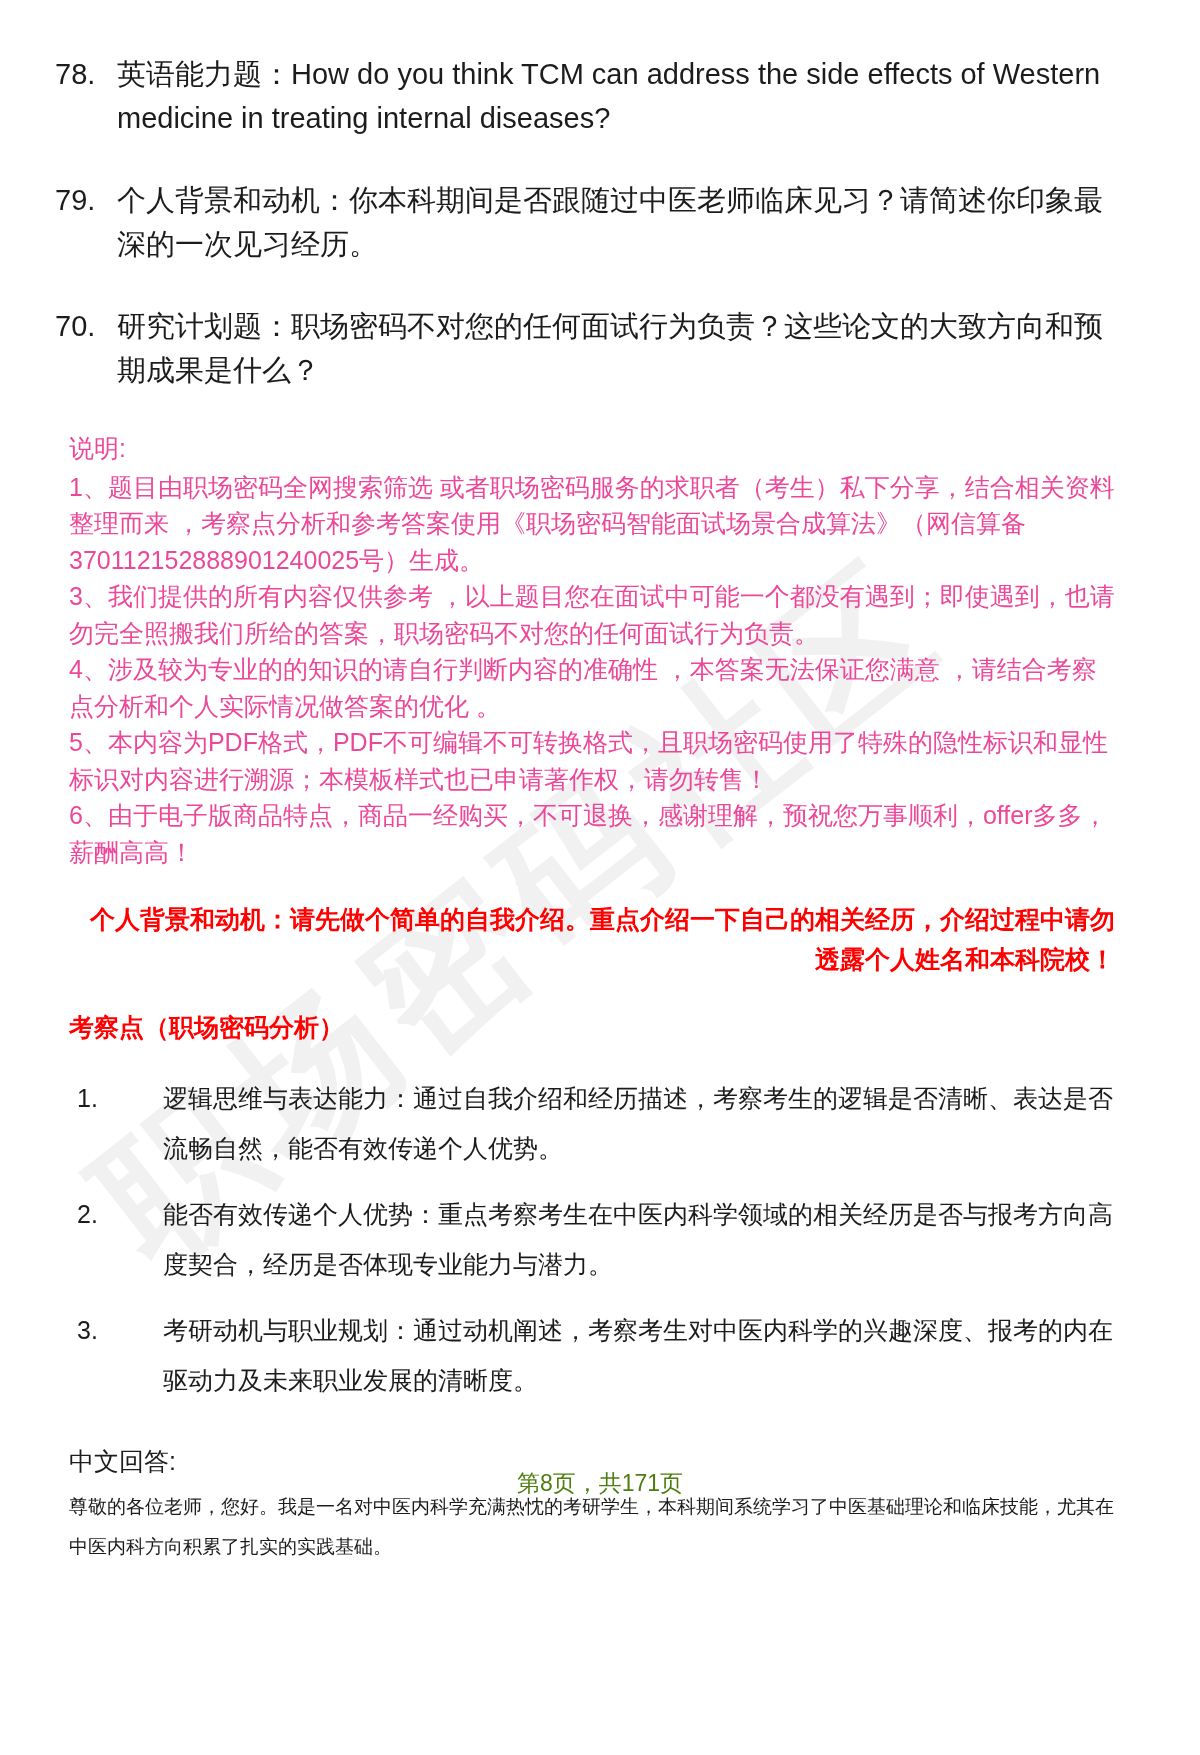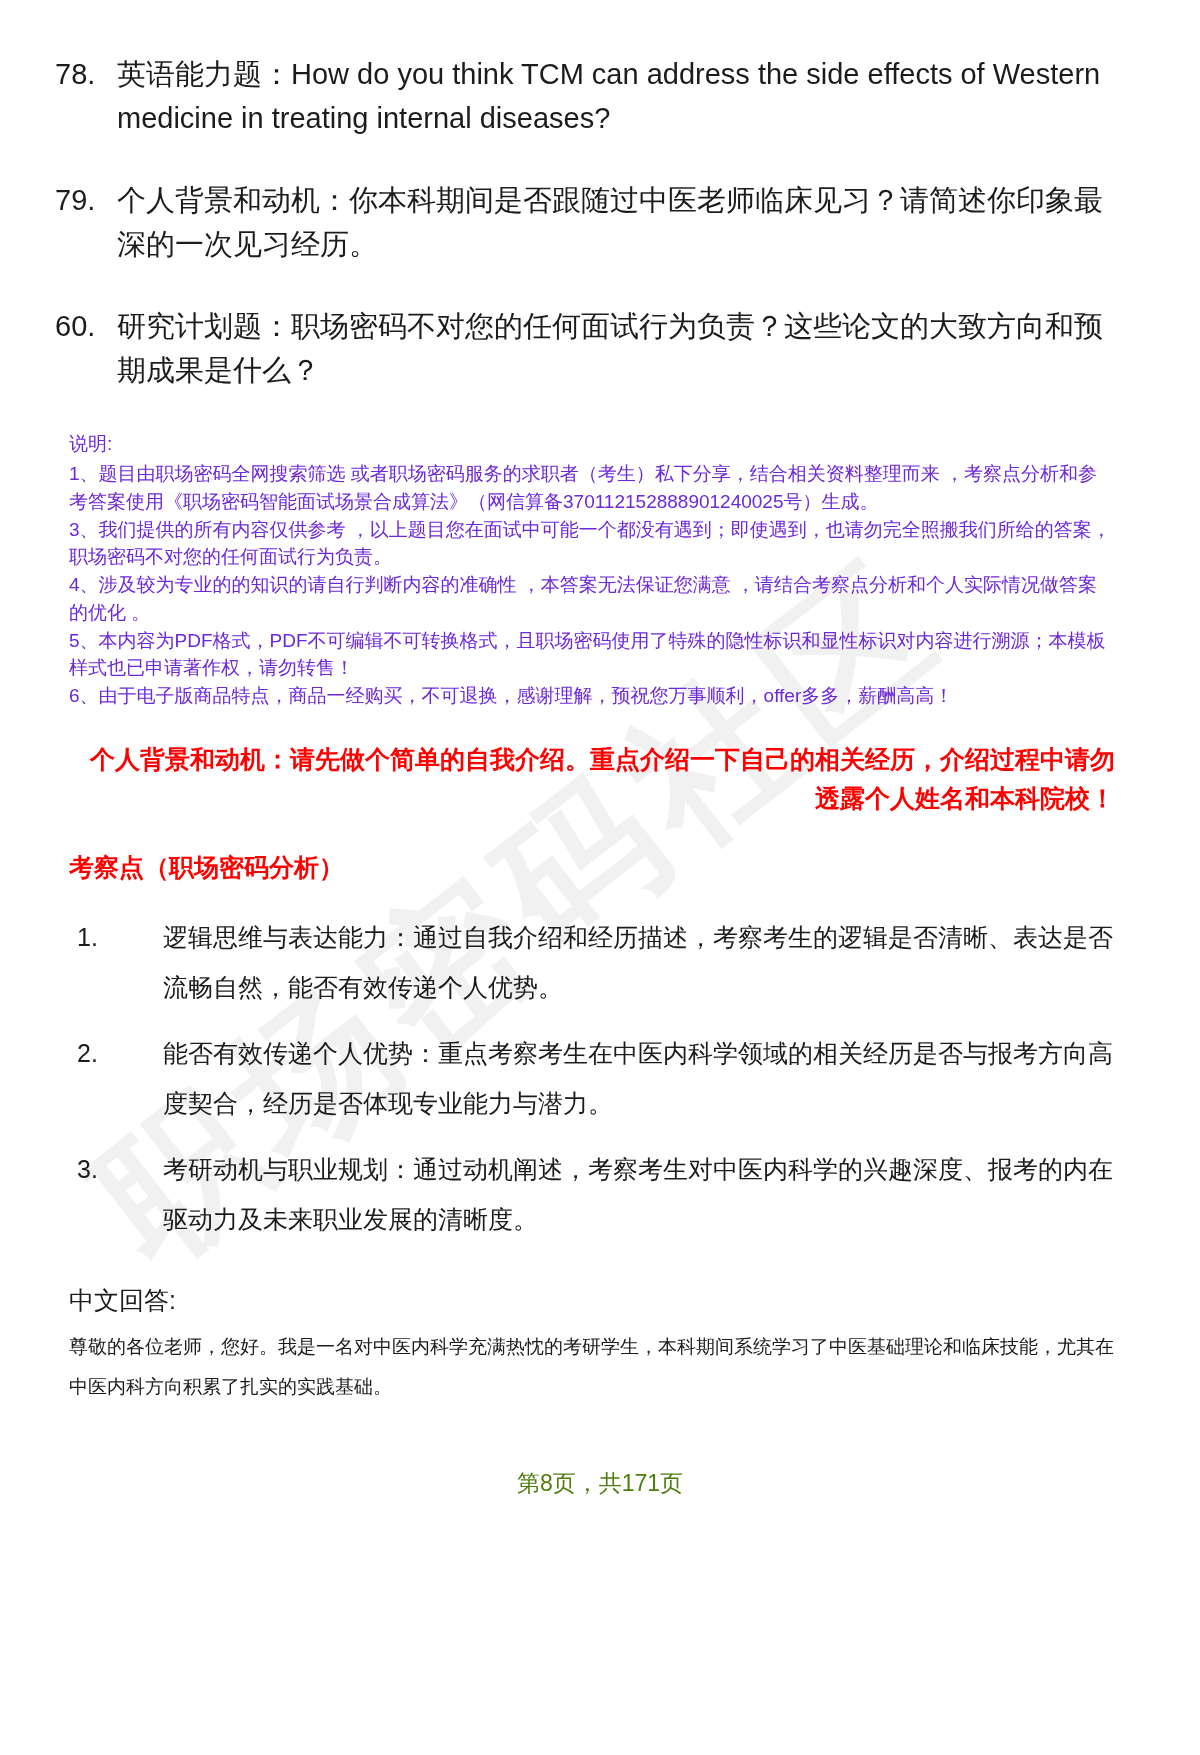--- a/index.html
+++ b/index.html
@@ -39,23 +39,23 @@
     font-size: 29px;
     line-height: 1.52;
     margin-bottom: 38px;
     color: #1c1c1c;
   }
   .q-num { width: 62px; flex-shrink: 0; }
   .q-text { flex: 1; }
   
   .notes {
     margin: 13px 0 0 14px;
-    font-size: 19px;
+    font-size: 25px;
     line-height: 1.46;
-    color: #6d28d9;
+    color: #ec4899;
   }
   .notes .note-title { margin-bottom: 2px; }
   .notes .note-item { margin: 0; }
   
   .highlight {
     margin: 30px 0 0 14px;
     color: #ff0000;
     font-weight: bold;
     font-size: 25px;
     line-height: 1.58;
@@ -106,21 +106,21 @@
 
     <div class="q-row">
       <span class="q-num">78.</span>
       <span class="q-text">英语能力题：How do you think TCM can address the side effects of Western medicine in treating internal diseases?</span>
     </div>
     <div class="q-row">
       <span class="q-num">79.</span>
       <span class="q-text">个人背景和动机：你本科期间是否跟随过中医老师临床见习？请简述你印象最深的一次见习经历。</span>
     </div>
     <div class="q-row">
-      <span class="q-num">60.</span>
+      <span class="q-num">70.</span>
       <span class="q-text">研究计划题：职场密码不对您的任何面试行为负责？这些论文的大致方向和预期成果是什么？</span>
     </div>
 
     <div class="notes">
       <div class="note-title">说明:</div>
       <div class="note-item">1、题目由职场密码全网搜索筛选 或者职场密码服务的求职者（考生）私下分享，结合相关资料整理而来 ，考察点分析和参考答案使用《职场密码智能面试场景合成算法》（网信算备370112152888901240025号）生成。</div>
       <div class="note-item">3、我们提供的所有内容仅供参考 ，以上题目您在面试中可能一个都没有遇到；即使遇到，也请勿完全照搬我们所给的答案，职场密码不对您的任何面试行为负责。</div>
       <div class="note-item">4、涉及较为专业的的知识的请自行判断内容的准确性 ，本答案无法保证您满意 ，请结合考察点分析和个人实际情况做答案的优化 。</div>
       <div class="note-item">5、本内容为PDF格式，PDF不可编辑不可转换格式，且职场密码使用了特殊的隐性标识和显性标识对内容进行溯源；本模板样式也已申请著作权，请勿转售！</div>
       <div class="note-item">6、由于电子版商品特点，商品一经购买，不可退换，感谢理解，预祝您万事顺利，offer多多，薪酬高高！</div>

